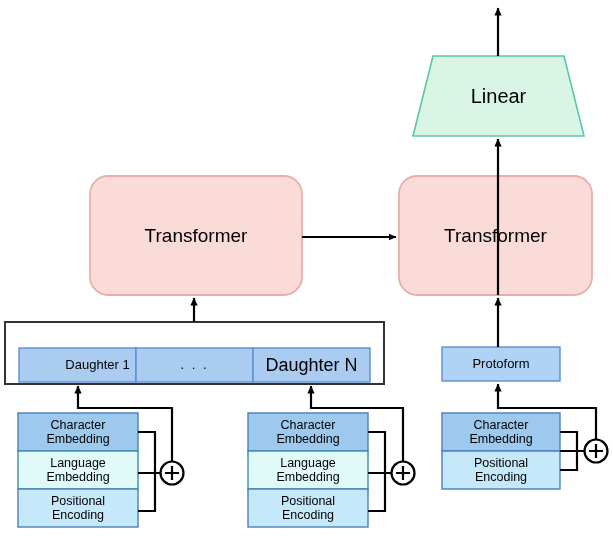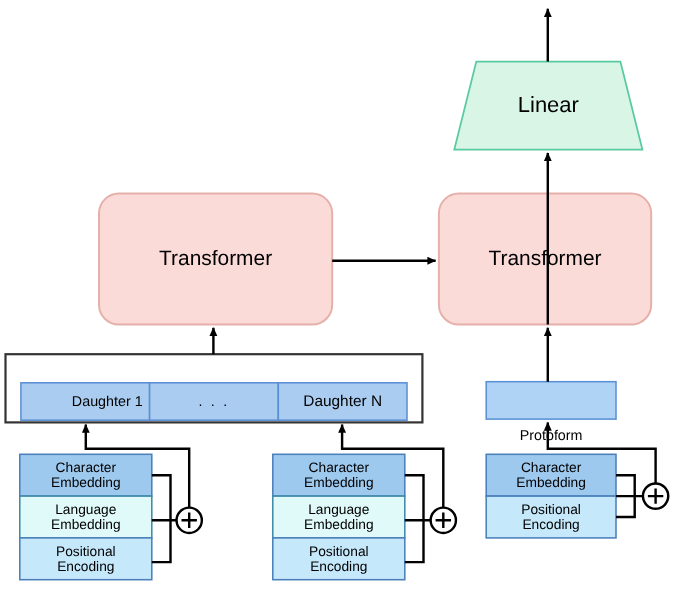--- a/index.html
+++ b/index.html
@@ -79,23 +79,23 @@
   <div class="lbl" style="left:90px;top:200px;width:212px;height:72px;font-size:19px;flex-direction:column;">
     <span>Transformer</span>
   </div>
 
   <div class="lbl" style="left:399px;top:200px;width:193px;height:72px;font-size:19px;flex-direction:column;">
     <span>Transformer</span>
   </div>
 
   <div class="lbl" style="left:19px;top:348px;width:117px;height:34px;font-size:13px;margin-left:20px;">Daughter 1</div>
   <div class="lbl" style="left:136px;top:348px;width:117px;height:34px;font-size:13px;letter-spacing:2px;">. . .</div>
-  <div class="lbl" style="left:253px;top:348px;width:117px;height:34px;font-size:14px;">Daughter N</div>
+  <div class="lbl" style="left:253px;top:348px;width:117px;height:34px;font-size:18px;">Daughter N</div>
 
-  <div class="lbl" style="left:442px;top:347px;width:118px;height:34px;font-size:13px;margin-top:32px;">Protoform</div>
+  <div class="lbl" style="left:442px;top:347px;width:118px;height:34px;font-size:13px;">Protoform</div>
 
   <div class="lbl" style="left:18px;top:413px;width:120px;height:38px;font-size:12.5px;flex-direction:column;">
     <span>Character</span>
     <span>Embedding</span>
   </div>
   <div class="lbl" style="left:18px;top:451px;width:120px;height:38px;font-size:12.5px;flex-direction:column;">
     <span>Language</span>
     <span>Embedding</span>
   </div>
   <div class="lbl" style="left:18px;top:489px;width:120px;height:38px;font-size:12.5px;flex-direction:column;">

